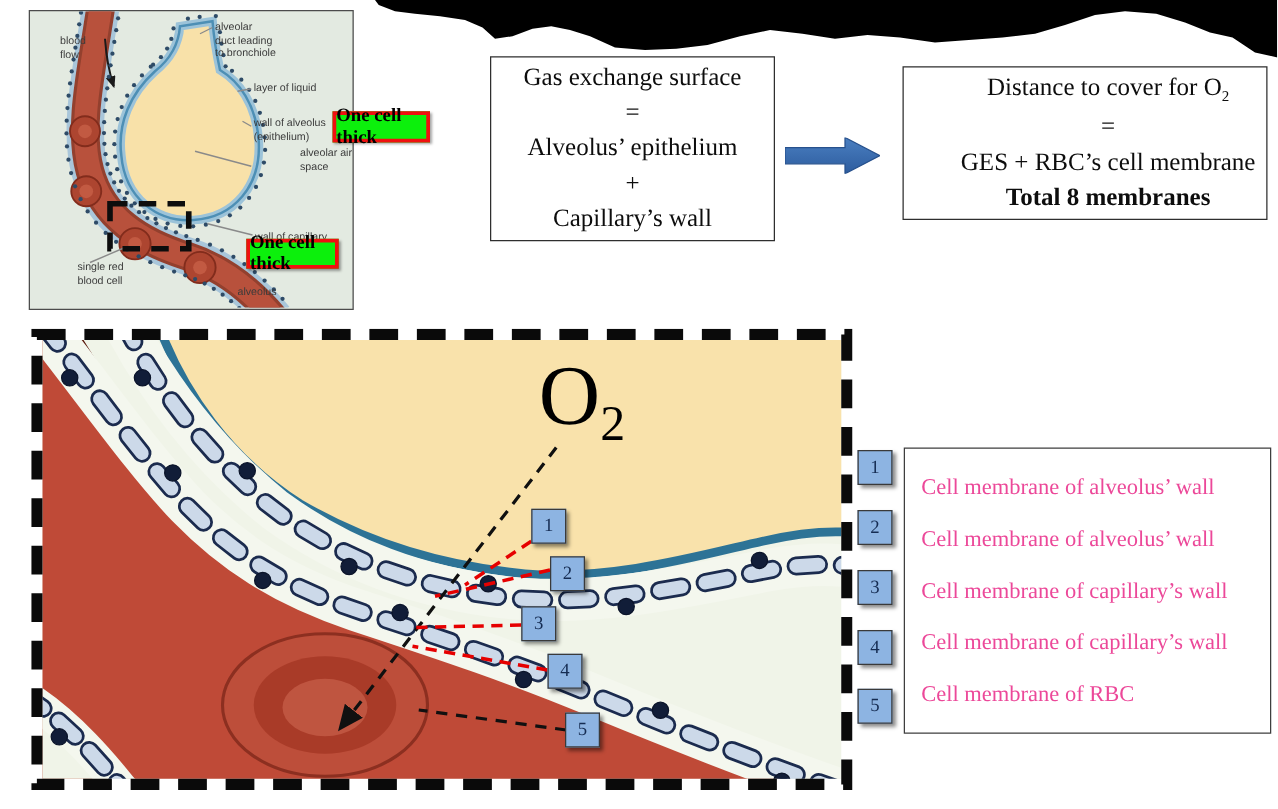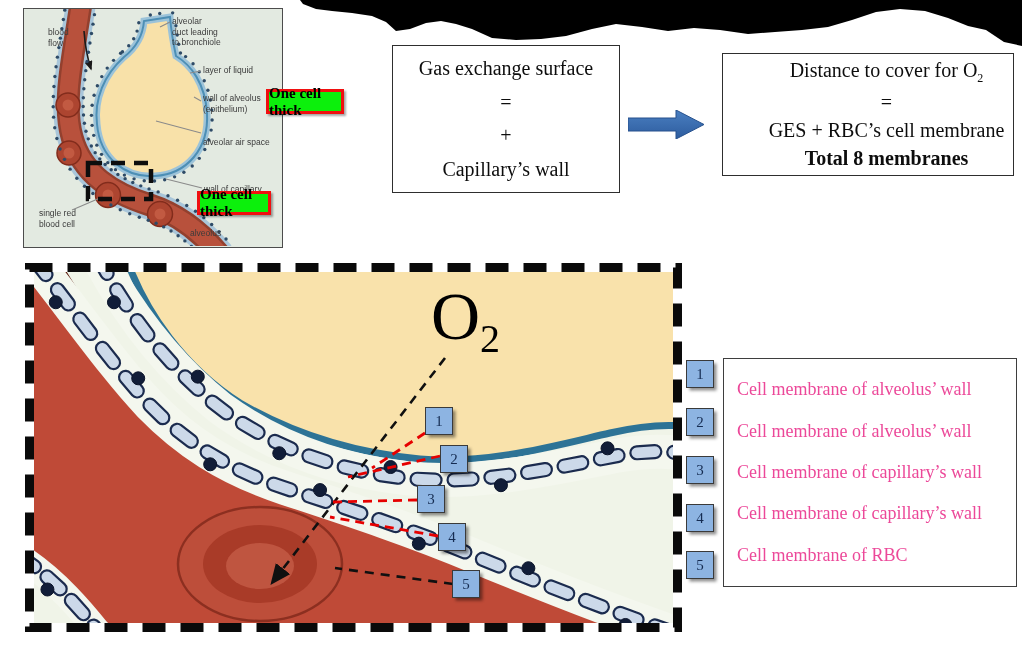--- a/index.html
+++ b/index.html
@@ -223,33 +223,34 @@
       <rect x="64" y="154" width="63" height="36" fill="none" stroke="#0d0d0d" stroke-width="4.5" stroke-dasharray="14 9"></rect>
     </svg>
     <div class="flabel" style="left:24px;top:18px;width:38px;text-align:left;">blood
 flow</div>
     <div class="flabel" style="left:148px;top:7px;">alveolar
 duct leading
 to bronchiole</div>
     <div class="flabel" style="left:179px;top:56px;">layer of liquid</div>
     <div class="flabel" style="left:179px;top:84px;">wall of alveolus
 (epithelium)</div>
-    <div class="flabel" style="left:179px;top:128px;">alveolar air space</div>
+    <div class="flabel" style="left:179px;top:108px;padding-left:37px;">alveolar air space</div>
     <div class="flabel" style="left:180px;top:175px;">wall of capillary</div>
-    <div class="flabel" style="left:15px;top:199px;">single red
+    <div class="flabel" style="left:38px;top:199px;">single red
 blood cell</div>
     <div class="flabel" style="left:166px;top:219px;">alveolus</div>
   </div>
 
   <div class="hl" style="left:266px;top:89px;width:78px;height:25px;">One cell thick</div>
   <div class="hl" style="left:197px;top:191px;width:74px;height:24px;">One cell thick</div>
 
   <div class="txtbox ges">
     <div class="tline">Gas exchange surface</div>
     <div class="tline">=</div>
+    <div class="tline">Alveolus’ epithelium</div>
     <div class="tline">+</div>
     <div class="tline">Capillary’s wall</div>
   </div>
 
   <svg class="abs" style="left:628px;top:110px;" width="76" height="29" viewBox="0 0 76 29">
     <defs>
       <linearGradient id="agrad" x1="0" y1="0" x2="0" y2="1">
         <stop offset="0" stop-color="#4a7fc1"></stop>
           <stop offset="1" stop-color="#2d5c9e"></stop>
       </linearGradient>

